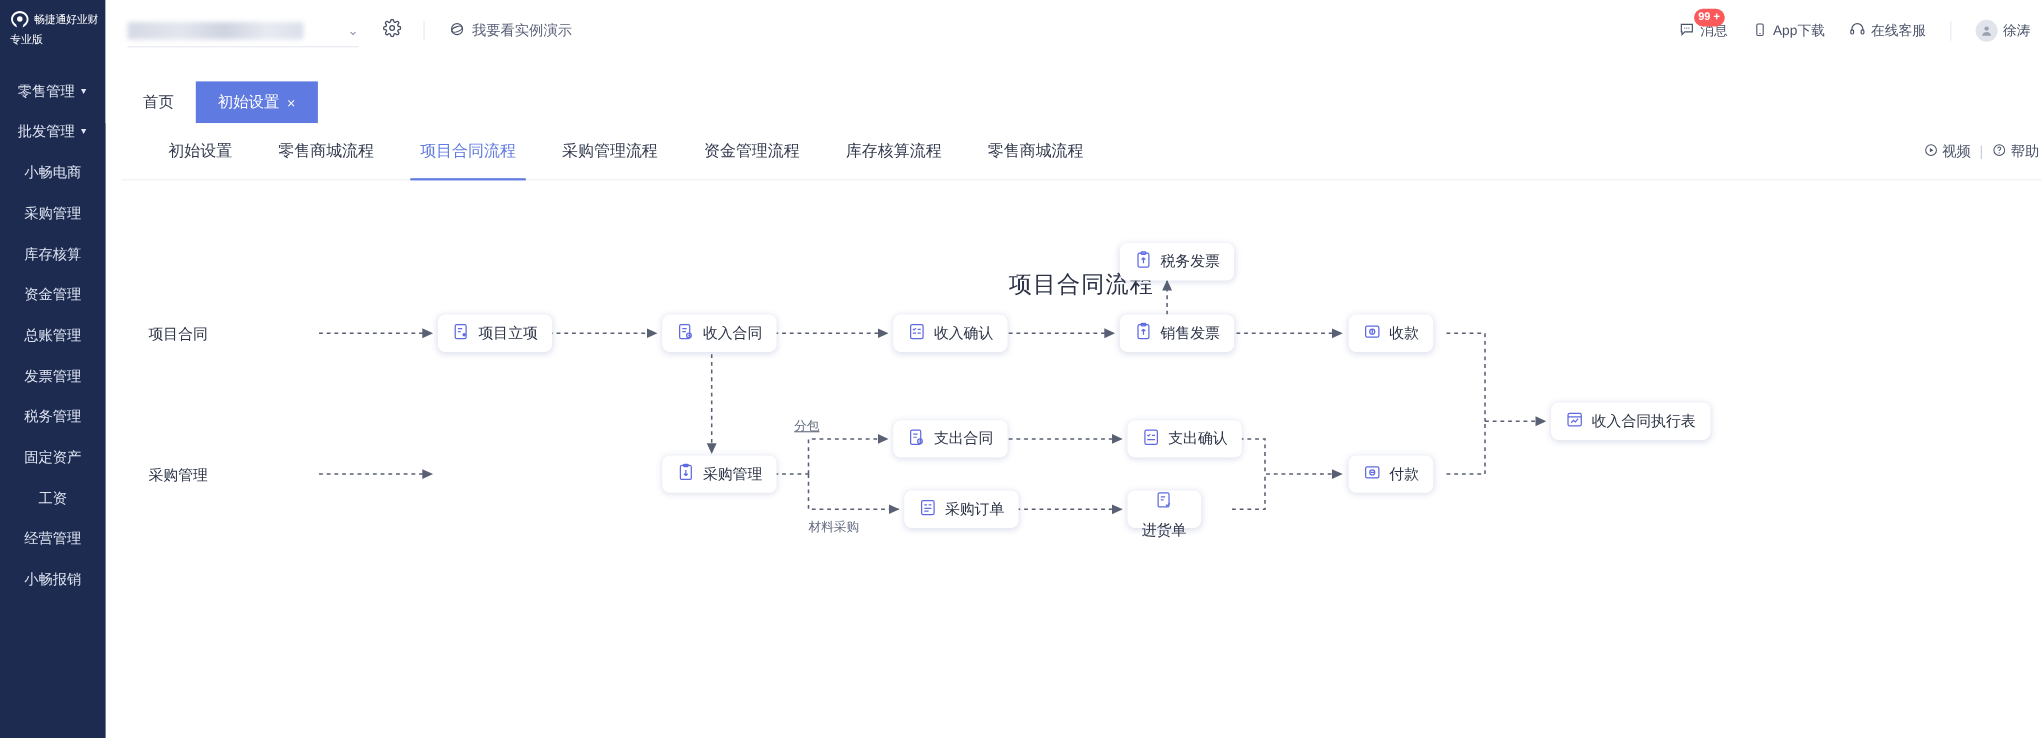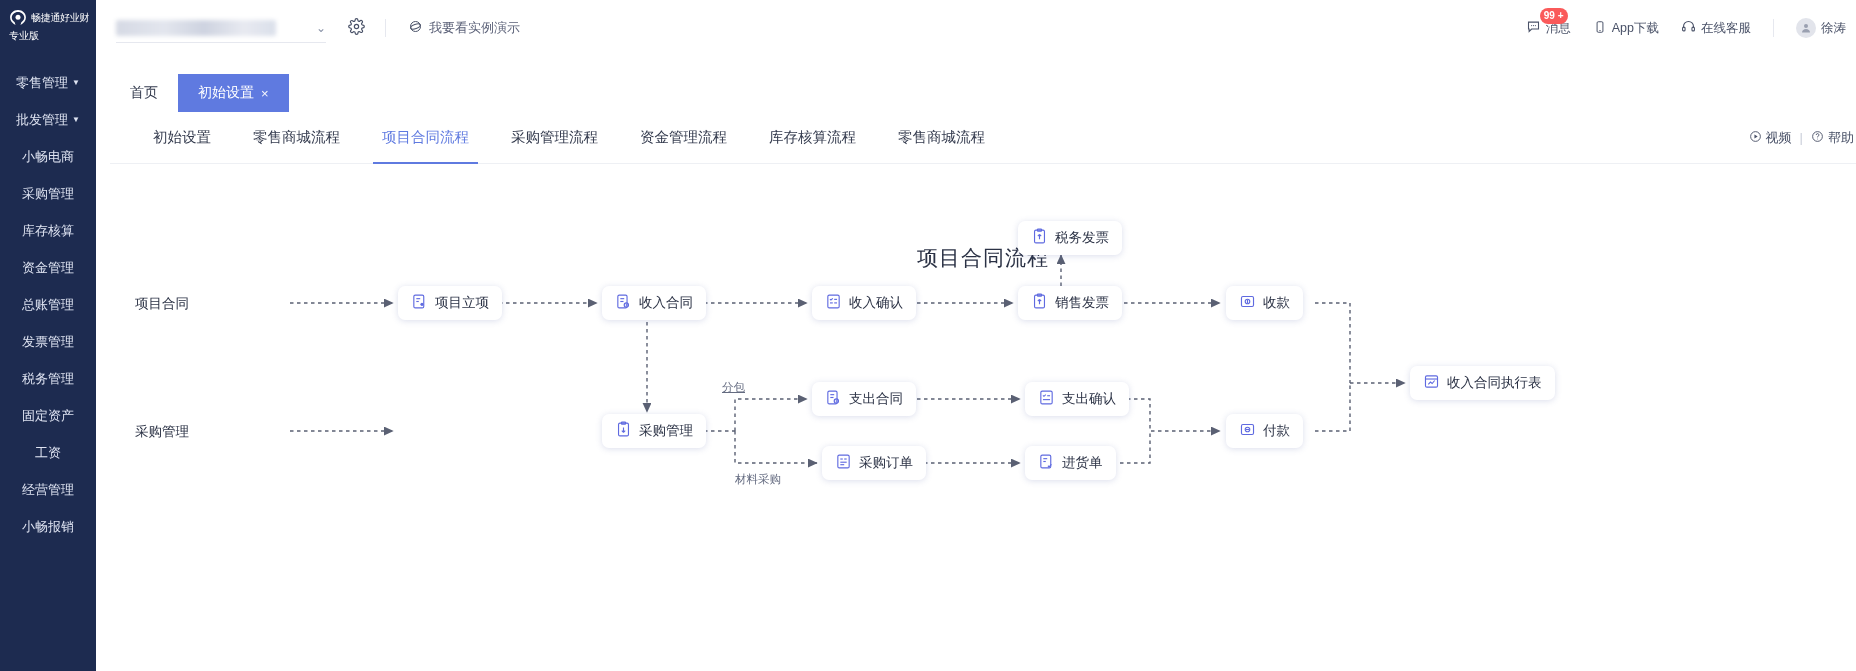--- a/index.html
+++ b/index.html
@@ -493,21 +493,21 @@
             <rect x="4" y="3" width="16" height="18" rx="2"></rect>
             <line x1="7.5" y1="8.5" x2="11" y2="8.5"></line>
               <line x1="13" y1="8.5" x2="16.5" y2="8.5"></line>
             <line x1="7.5" y1="13" x2="16.5" y2="13"></line>
               <line x1="7.5" y1="16.5" x2="13" y2="16.5"></line>
           </svg>
         </span>
         <span>采购订单</span>
       </div>
 
-      <div class="node" style="left:915px; top:282px;">
+      <div class="node" style="left:915px; top:282px;flex-direction:column;">
         <span>
           <svg width="17" height="17" viewBox="0 0 24 24" fill="none" stroke="#5f6ae0" stroke-width="1.6">
             <rect x="4" y="3" width="14" height="18" rx="2"></rect>
               <line x1="7.5" y1="8" x2="13" y2="8"></line>
               <line x1="7.5" y1="12" x2="11" y2="12"></line>
             <path d="M14 18l1.6 1.6L19 16" stroke-width="1.5"></path>
           </svg>
         </span>
         <span>进货单</span>
       </div>

